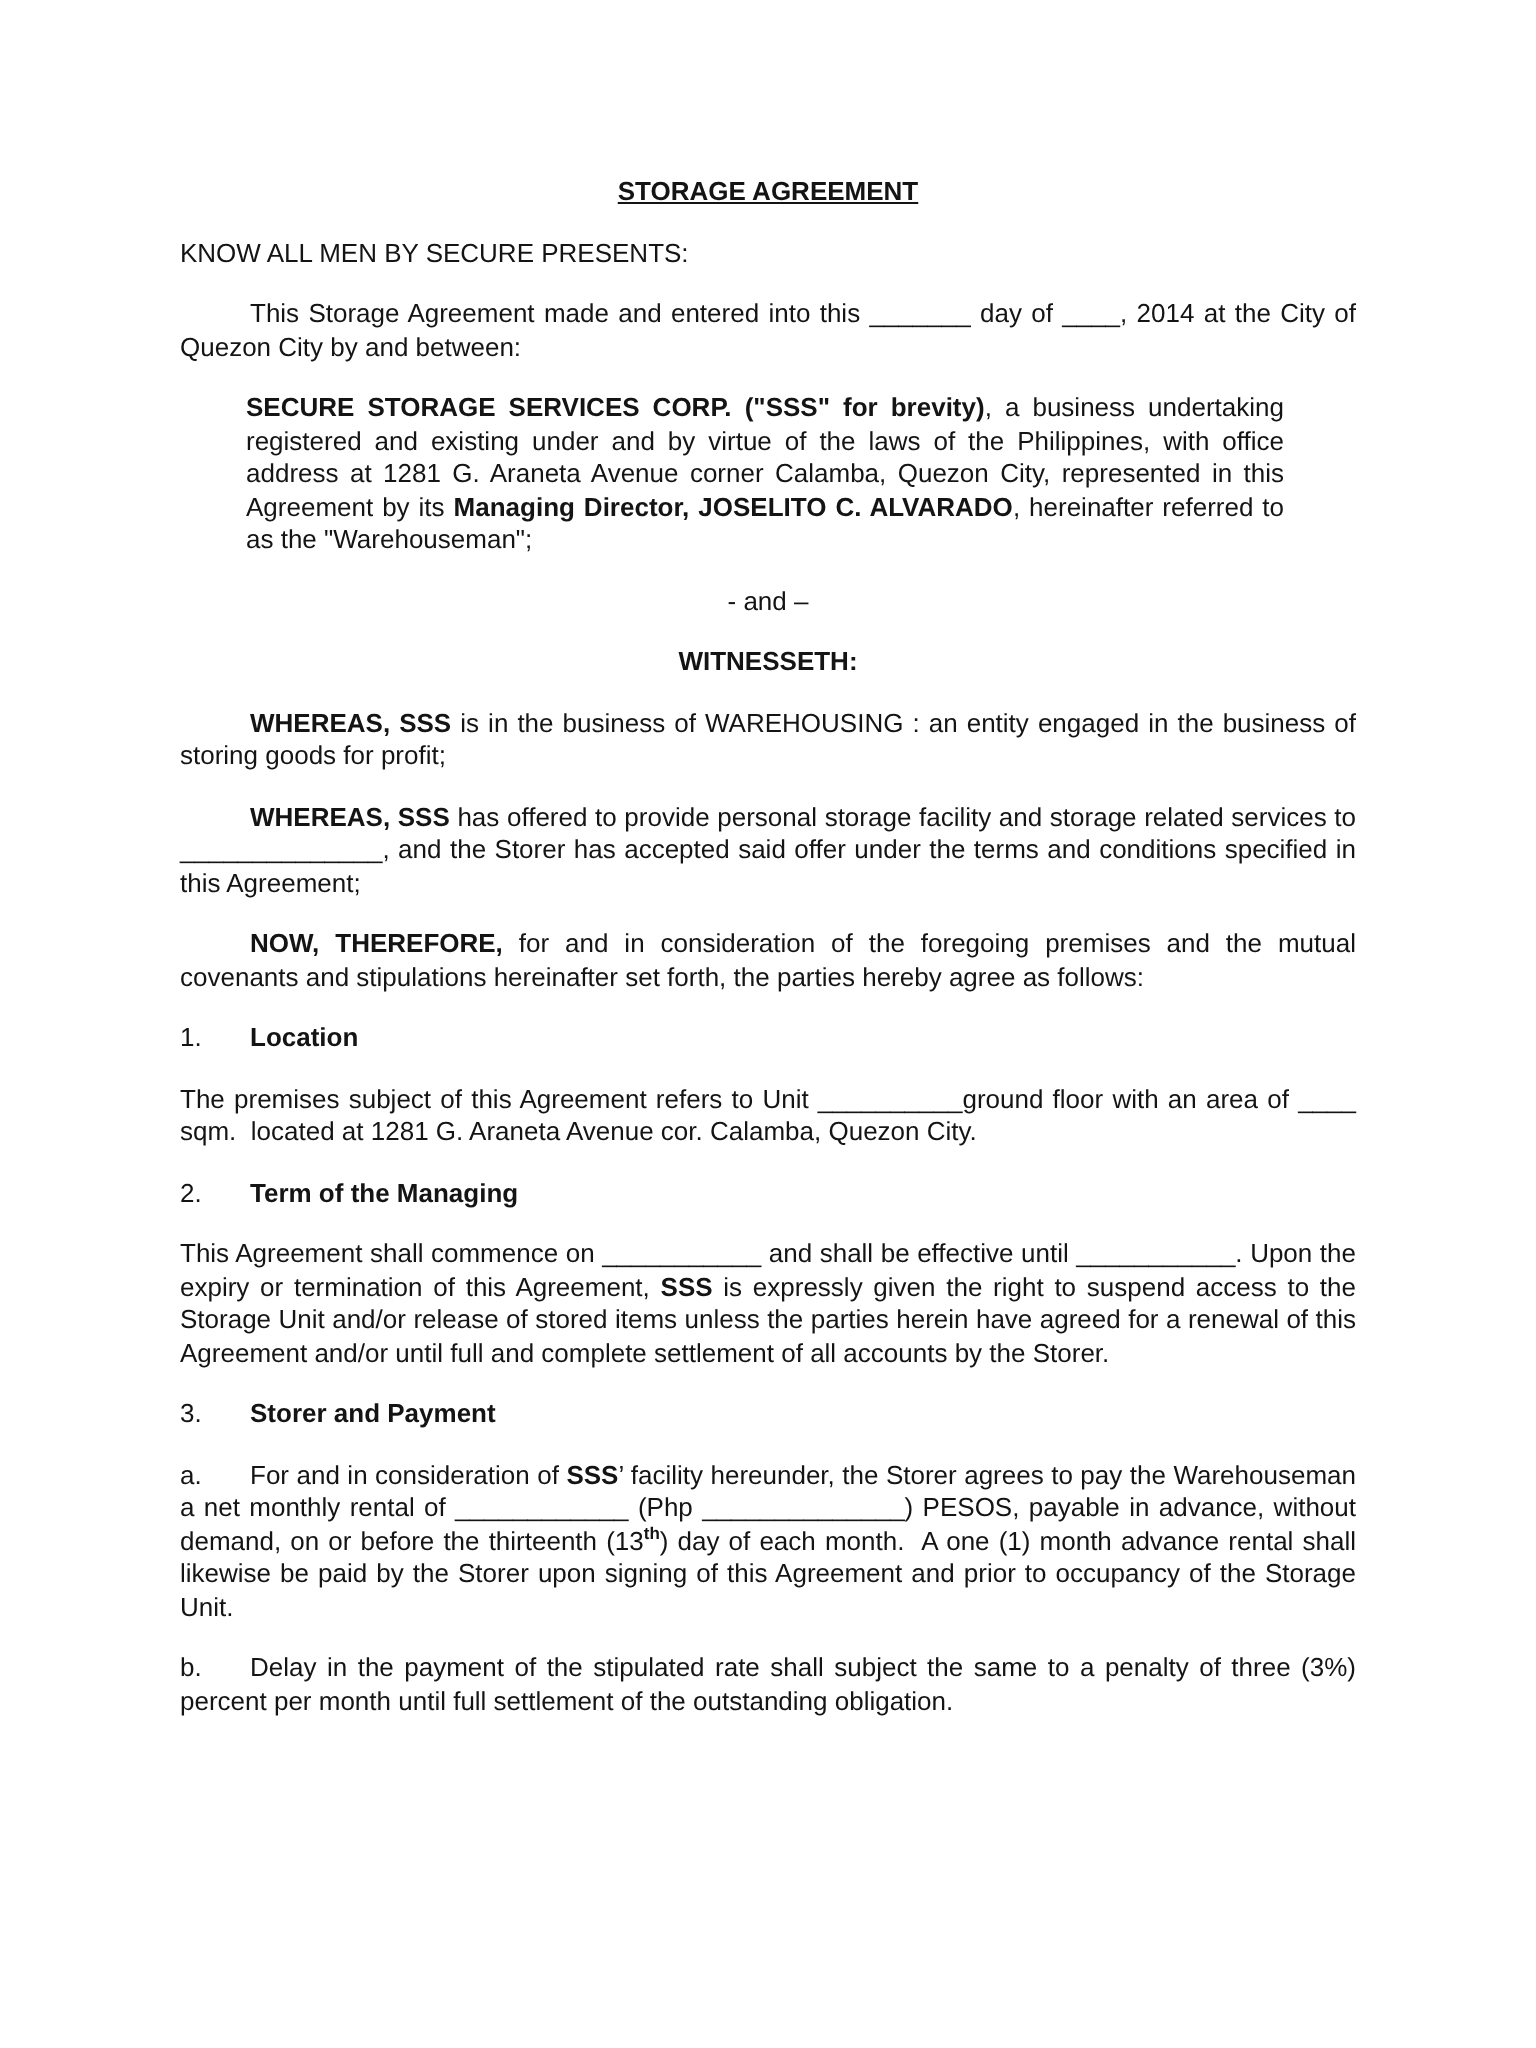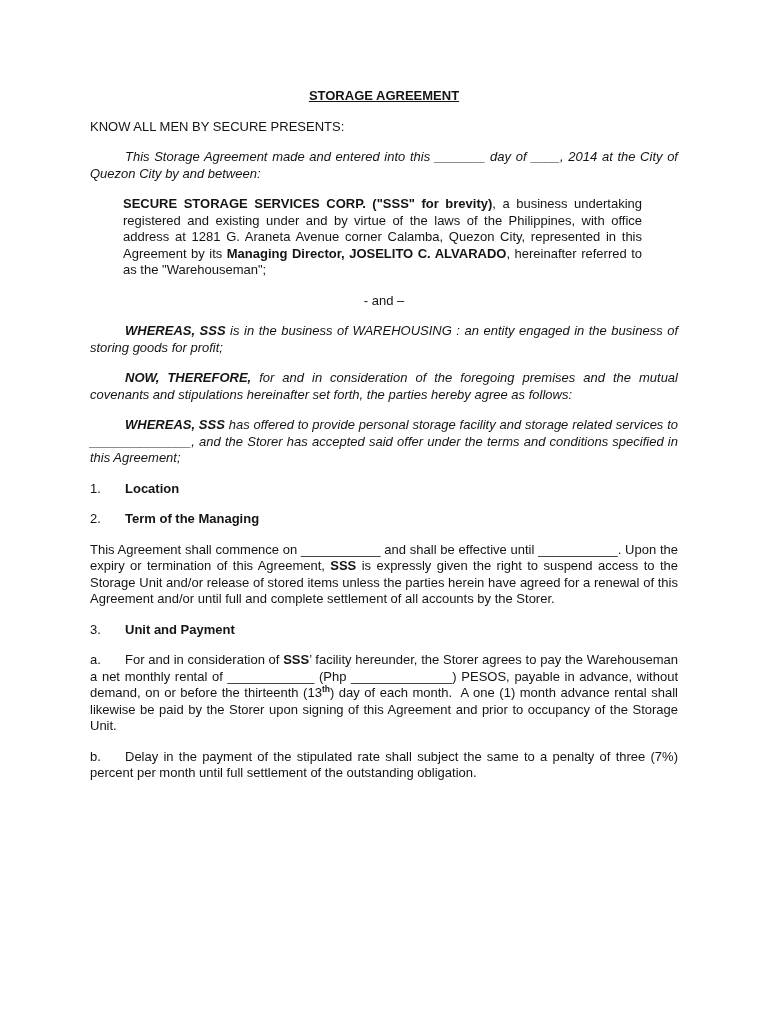--- a/index.html
+++ b/index.html
@@ -22,21 +22,21 @@
     font-size: 13px;
     line-height: 16.5px;
   }
   p { margin: 0 0 14px 0; }
   .title {
     text-align: center;
     font-weight: bold;
     text-decoration: underline;
   }
   .just { text-align: justify; }
-  .indent { text-indent: 35px; font-style: italic; }
+  .indent { text-indent: 35px; }
   .block { margin-left: 33px; margin-right: 36px; }
   .center { text-align: center; }
   .b { font-weight: bold; }
   .num {
     display: inline-block;
     width: 35px;
     font-weight: normal;
   }
   .item-label {
     display: inline-block;
@@ -58,33 +58,35 @@
 
   <p>KNOW ALL MEN BY SECURE PRESENTS:</p>
 
   <p class="just indent">This Storage Agreement made and entered into this _______ day of ____, 2014 at the City of Quezon City by and between:</p>
 
   <p class="just block"><span class="b">SECURE STORAGE SERVICES CORP. ("SSS" for brevity)</span><span>, a business undertaking registered and existing under and by virtue of the laws of the Philippines, with office address at 1281 G. Araneta Avenue corner Calamba, Quezon City, represented in this Agreement by its </span><span class="b">Managing Director, JOSELITO C. ALVARADO</span><span>, hereinafter referred to as the "Warehouseman";</span></p>
 
   <p class="center">- and –</p>
 
 
+  <p class="center b">WITNESSETH:</p>
 
   <p class="just indent"><span class="b">WHEREAS, SSS</span><span> is in the business of WAREHOUSING : an entity engaged in the business of storing goods for profit;</span></p>
 
+  <p class="just indent"><span class="b">WHEREAS, SSS</span><span> has offered to provide personal storage facility and storage related services to ______________, and the Storer has accepted said offer under the terms and conditions specified in this Agreement;</span></p>
+
   <p class="just indent"><span class="b">NOW, THEREFORE,</span><span> for and in consideration of the foregoing premises and the mutual covenants and stipulations hereinafter set forth, the parties hereby agree as follows:</span></p>
-
-  <p class="just indent"><span class="b">WHEREAS, SSS</span><span> has offered to provide personal storage facility and storage related services to ______________, and the Storer has accepted said offer under the terms and conditions specified in this Agreement;</span></p>
 
   <p><span class="num">1.</span><span class="b">Location</span></p>
 
+  <p class="just">The premises subject of this Agreement refers to Unit __________ground floor with an area of ____ sqm.&nbsp; located at 1281 G. Araneta Avenue cor. Calamba, Quezon City.</p>
 
   <p><span class="num">2.</span><span class="b">Term of the Managing</span></p>
 
   <p class="just"><span>This Agreement shall commence on ___________ and shall be effective until ___________. Upon the expiry or termination of this Agreement, </span><span class="b">SSS</span><span> is expressly given the right to suspend access to the Storage Unit and/or release of stored items unless the parties herein have agreed for a renewal of this Agreement and/or until full and complete settlement of all accounts by the Storer.</span></p>
 
-  <p><span class="num">3.</span><span class="b">Unit and Payment</span></p>
+  <p><span class="num">3.</span><span class="b">Storer and Payment</span></p>
 
   <p class="just"><span class="item-label">a.</span><span>For and in consideration of </span><span class="b">SSS</span><span>’ facility hereunder, the Storer agrees to pay the Warehouseman a net monthly rental of ____________ (Php ______________) PESOS, payable in advance, without demand, on or before the thirteenth (13</span><sup>th</sup><span>) day of each month.&nbsp; A one (1) month advance rental shall likewise be paid by the Storer upon signing of this Agreement and prior to occupancy of the Storage Unit.</span></p>
 
-  <p class="just"><span class="item-label">b.</span><span>Delay in the payment of the stipulated rate shall subject the same to a penalty of three (7%) percent per month until full settlement of the outstanding obligation.</span></p>
+  <p class="just"><span class="item-label">b.</span><span>Delay in the payment of the stipulated rate shall subject the same to a penalty of three (3%) percent per month until full settlement of the outstanding obligation.</span></p>
 
 </div>
 
 </body></html>

